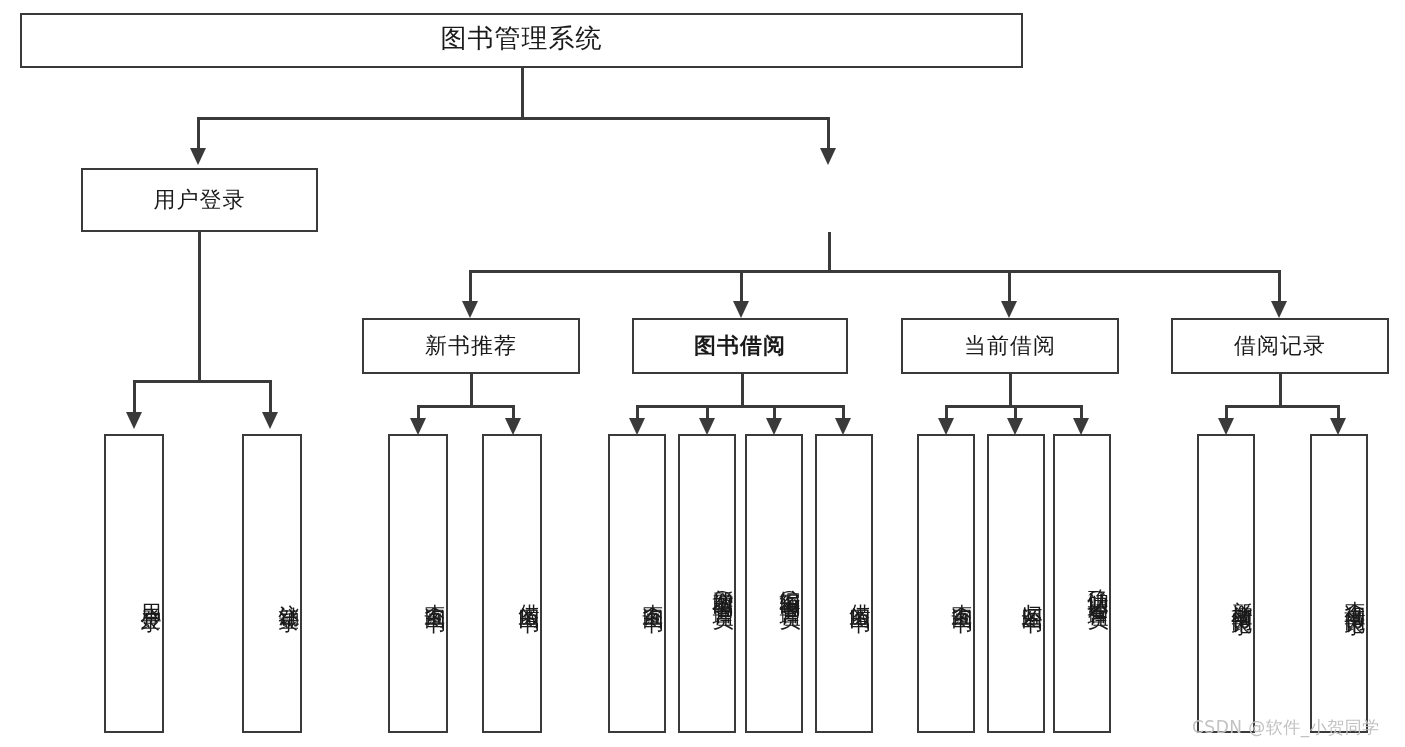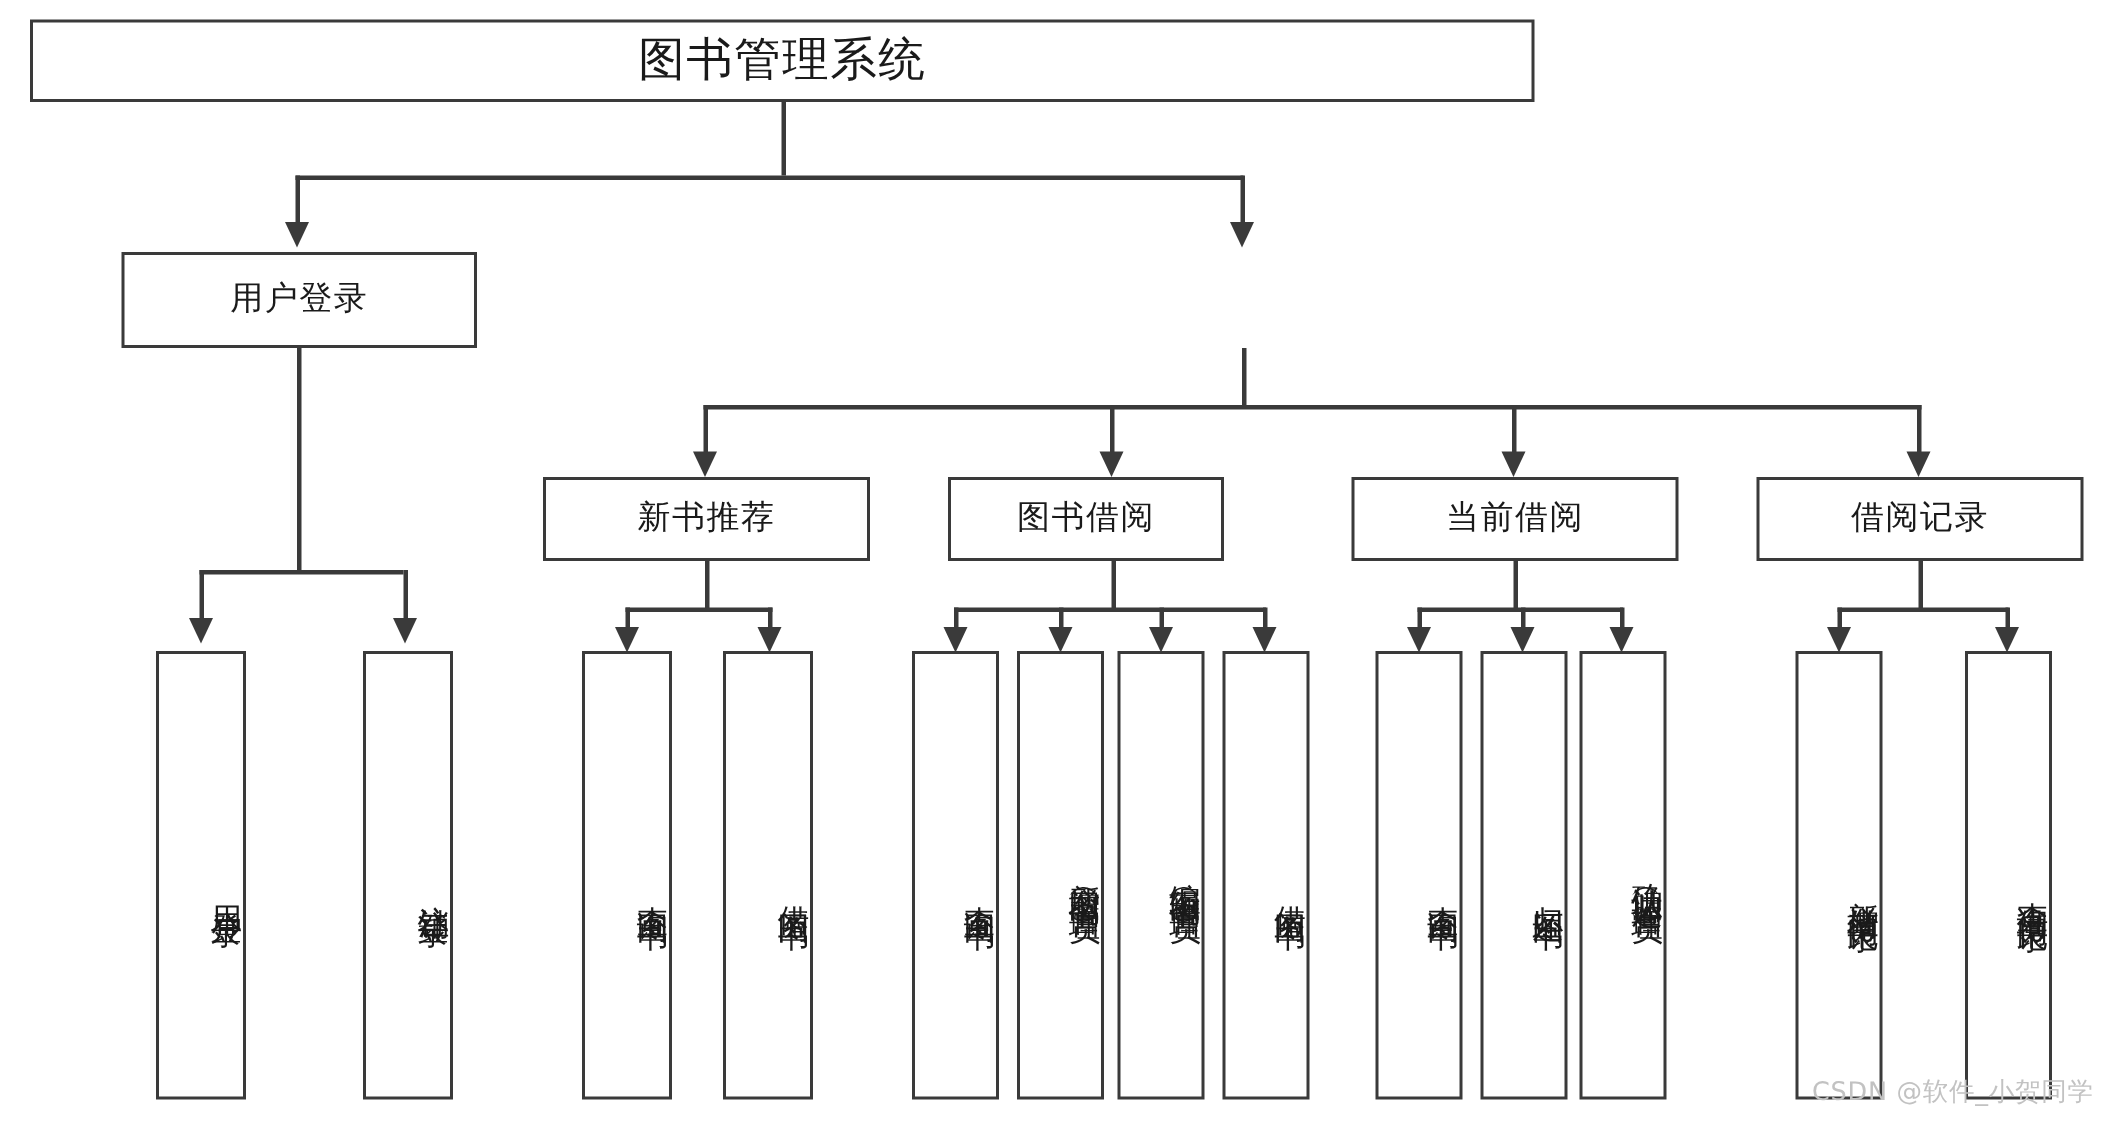--- a/index.html
+++ b/index.html
@@ -28,21 +28,22 @@
     align-items: center;
     justify-content: center;
     color: #1a1a1a;
   }
   .node.horiz {
     font-size: 22px;
     letter-spacing: 1px;
     line-height: 1.2;
   }
   .node.root {
-    font-size: 31px;
+    font-size: 26px;
+    font-family: Liberation Mono, monospace;
   }
   .node.vert {
     writing-mode: vertical-rl;
     text-orientation: upright;
     align-items: flex-start;
     justify-content: center;
     font-size: 21px;
     line-height: 1.05;
     letter-spacing: 3px;
     padding-top: 18px;
@@ -69,21 +70,20 @@
     border-top: 17px solid #3a3a3a;
   }
   
   #watermark {
     position: absolute;
     font-size: 17px;
     color: #c2c2c2;
     white-space: nowrap;
     letter-spacing: 0.5px;
     user-select: none;
-    margin-left: 16px;
   }
 </style>
 </head>
 <body>
 
 <div id="canvas">
 
   <div class="node root horiz" style="left:20px; top:13px; width:1003px; height:55px;">
     <span>图书管理系统</span>
   </div>
@@ -115,21 +115,21 @@
   <div class="vline" style="left:740px; top:270px; width:3px; height:32px;"></div>
   <div class="arrow" style="left:733px; top:301px;"></div>
   <div class="vline" style="left:1008px; top:270px; width:3px; height:32px;"></div>
   <div class="arrow" style="left:1001px; top:301px;"></div>
   <div class="vline" style="left:1278px; top:270px; width:3px; height:32px;"></div>
   <div class="arrow" style="left:1271px; top:301px;"></div>
 
   <div class="node horiz" style="left:362px; top:318px; width:218px; height:56px;">
     <span>新书推荐</span>
   </div>
-  <div class="node horiz" style="left:632px; top:318px; width:184px; height:56px;">
+  <div class="node horiz" style="left:632px; top:318px; width:216px; height:56px;font-weight:bold;">
     <span>图书借阅</span>
   </div>
   <div class="node horiz" style="left:1171px; top:318px; width:218px; height:56px;">
     <span>借阅记录</span>
   </div>
   <div class="node horiz" style="left:901px; top:318px; width:218px; height:56px;">
     <span>当前借阅</span>
   </div>
 
   <div class="vline" style="left:470px; top:374px; width:3px; height:32px;"></div>

